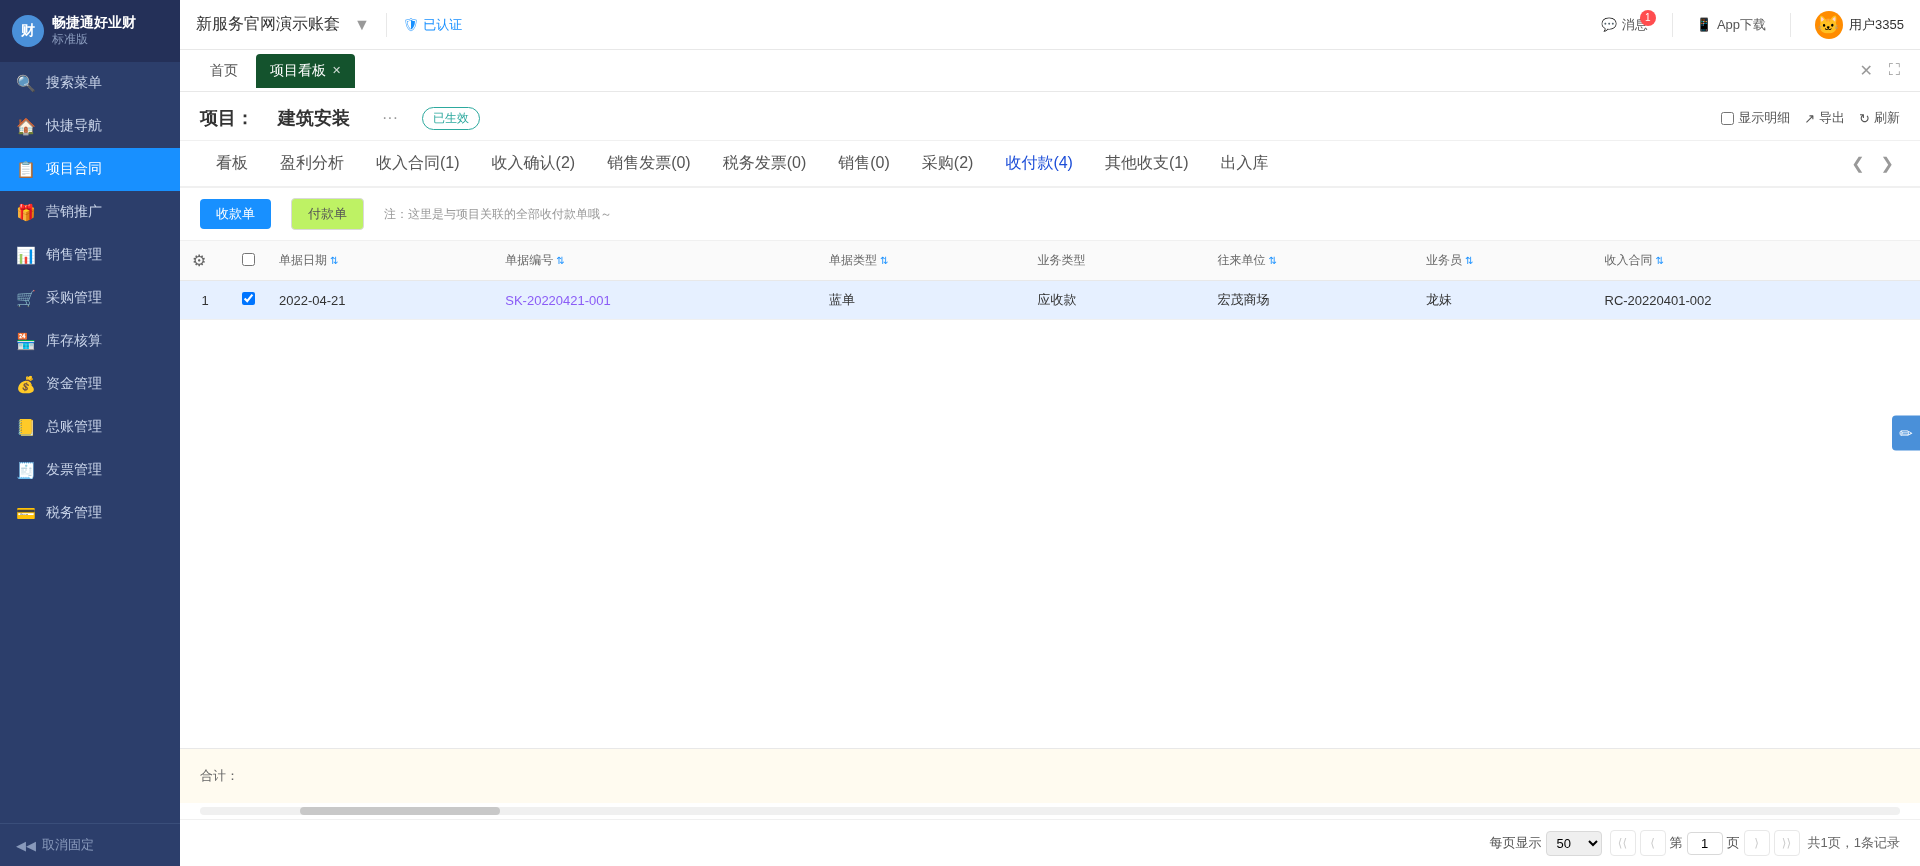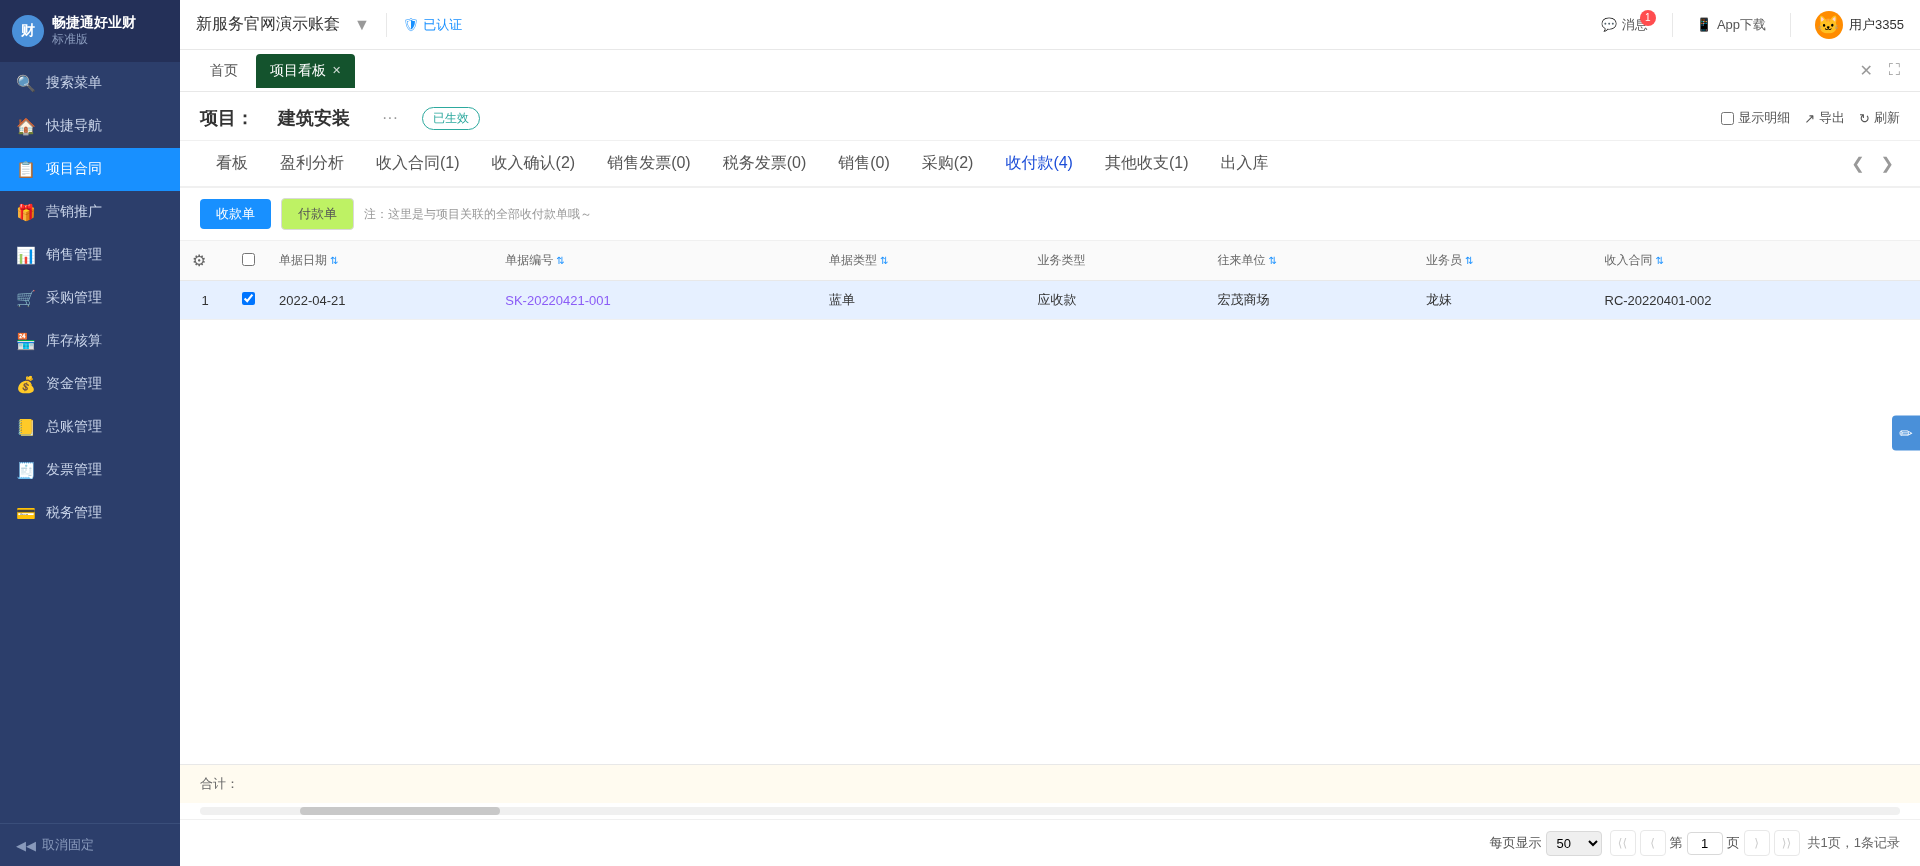--- a/index.html
+++ b/index.html
@@ -157,21 +157,21 @@
       margin-bottom: -2px;
     }
     .sub-tab.active { color: #1d4ed8; border-bottom-color: #1890ff; font-weight: 400; }
     .sub-tabs-nav { margin-left: auto; display: flex; gap: 4px; color: #999; font-size: 16px; }
     .sub-tabs-nav span { cursor: pointer; padding: 4px 6px; }
 
     
     .filter-bar {
       display: flex; align-items: center;
       padding: 10px 20px;
-      gap: 10px;
+      gap: 20px;
       border-bottom: 1px solid #f0f0f0;
     }
     .filter-btn {
       background: #1890ff;
       color: #fff;
       border: none;
       border-radius: 4px;
       padding: 6px 16px;
       font-size: 13px;
       cursor: pointer;
@@ -211,21 +211,21 @@
     .th-sort { display: flex; align-items: center; gap: 3px; }
     .sort-icon { color: #1890ff; font-size: 10px; }
     .col-num { width: 50px; text-align: center; }
     .col-check { width: 36px; text-align: center; }
     .link-text { color: #8b5cf6; cursor: pointer; }
     .settings-icon { color: #666; cursor: pointer; font-size: 16px; }
 
     
     .summary-row {
       background: #fffbf0;
-      padding: 10px 20px;
+      padding: 18px 20px;
       display: flex; align-items: center;
       border-top: 1px solid #e8e8e8;
       font-size: 13px; color: #666;
     }
 
     
     .scrollbar-row {
       padding: 4px 20px;
       background: #fff;
     }

